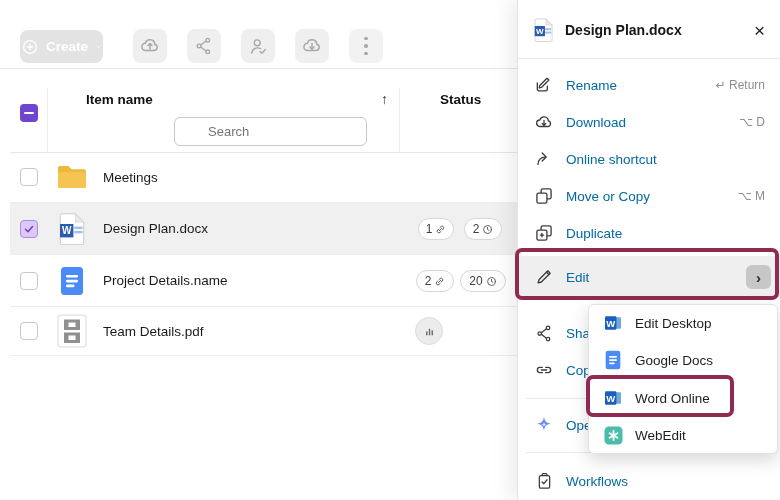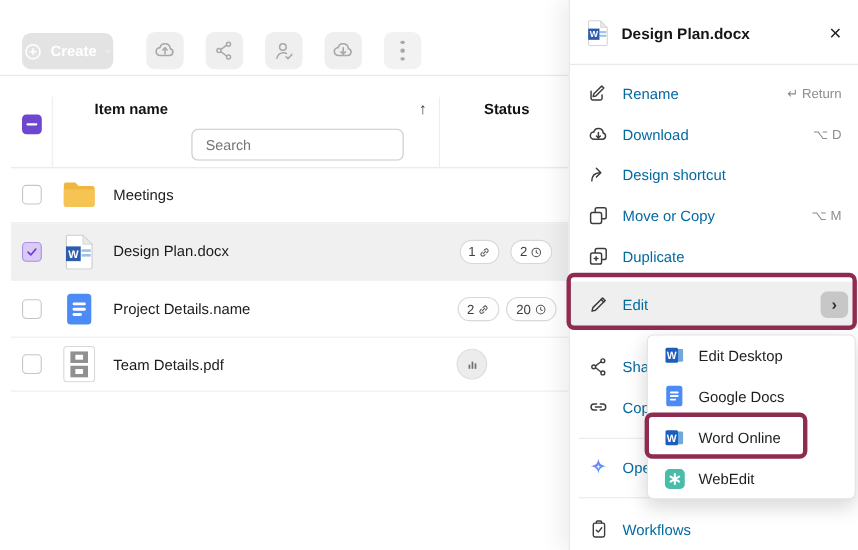--- a/index.html
+++ b/index.html
@@ -17,21 +17,21 @@
   .ti{stroke:#a8a8a8;fill:none;stroke-width:1.6;stroke-linecap:round;stroke-linejoin:round;}
   .wi{stroke:#fff;fill:none;stroke-width:1.8;stroke-linecap:round;stroke-linejoin:round;}
   .kdot{width:3.5px;height:3.5px;border-radius:50%;background:#a8a8a8;margin:2px 0;}
 
   
   .col-head{position:absolute;top:92px;font-size:13.5px;font-weight:bold;color:#121212;padding-left:29px;}
   .all-cb{position:absolute;left:20px;top:104px;width:18px;height:18px;border-radius:4px;background:#6F46D0;
           display:flex;align-items:center;justify-content:center;cursor:pointer;}
   .all-cb .dash{width:10px;height:2.6px;border-radius:2px;background:#fff;}
   .search-box{position:absolute;left:174px;top:117px;width:193px;height:29px;border:1px solid #c9c9c9;
-              border-radius:6px;background:#fff;display:flex;align-items:center;box-sizing:border-box;padding:0 3px;}
+              border-radius:6px;background:#fff;display:flex;align-items:center;box-sizing:border-box;padding:0 24px;}
   .search-box input{border:none;outline:none;flex:1;font-size:13px;color:#333;margin-left:7px;
                     font-family:"Liberation Sans","DejaVu Sans",sans-serif;background:transparent;}
   .search-box input::placeholder{color:#757575;}
   .sort-arrow{position:absolute;left:381px;top:91px;font-size:14px;color:#3a3a3a;cursor:pointer;}
 
   
   .row{position:absolute;left:10px;width:507px;border-bottom:1px solid #ededed;box-sizing:border-box;
        display:flex;align-items:center;cursor:pointer;}
   .row.selected{background:#f0f0f0;}
   .cb{width:18px;height:18px;border-radius:4px;box-sizing:border-box;margin-left:10px;flex:0 0 18px;cursor:pointer;}
@@ -310,21 +310,21 @@
     </div>
     <div class="pitem" style="top:144px">
       <span class="picon">
           <svg width="20" height="20" viewBox="0 0 24 24">
             <g class="si">
               <path d="M4.8 18.5c.2-5.6 3.4-8.6 8.8-8.8"></path>
               <polyline points="9.8 4.8 14.6 9.6 9.8 14.4"></polyline>
             </g>
           </svg>
         </span>
-      <span class="plab">Design shortcut</span>
+      <span class="plab">Online shortcut</span>
     </div>
     <div class="pitem" style="top:218px">
       <span class="picon">
           <svg width="20" height="20" viewBox="0 0 24 24">
             <g class="si">
               <rect x="8.5" y="3.5" width="12" height="12" rx="2"></rect>
               <rect x="3.5" y="8.5" width="12" height="12" rx="2" fill="#fff"></rect>
               <line x1="9.5" y1="12.5" x2="9.5" y2="16.5"></line>
               <line x1="7.5" y1="14.5" x2="11.5" y2="14.5"></line>
             </g>

